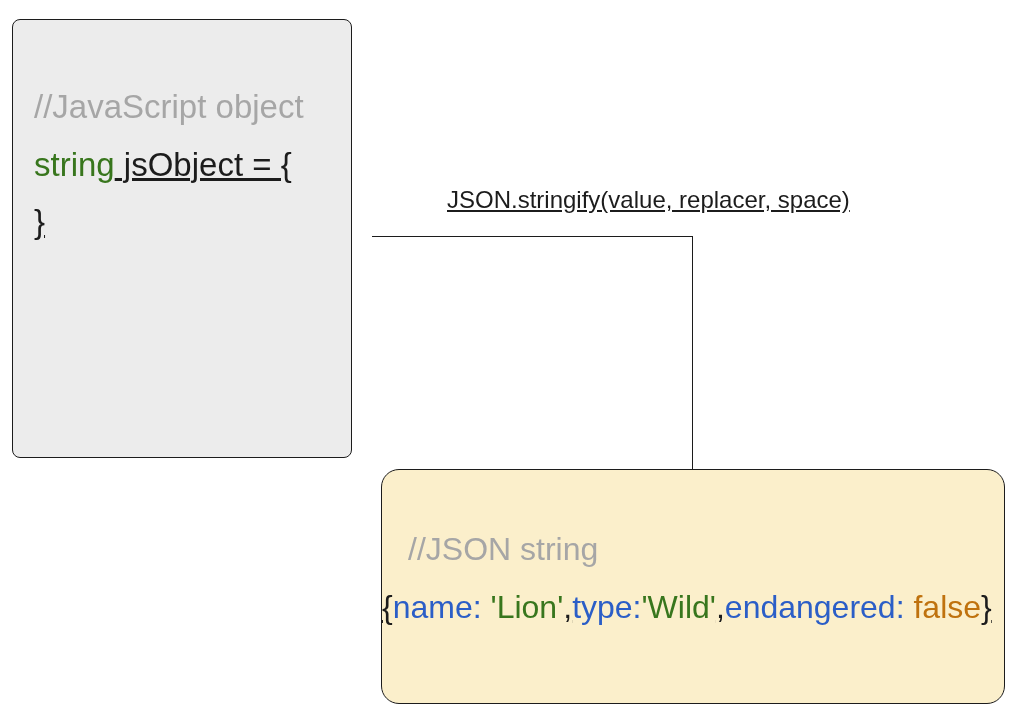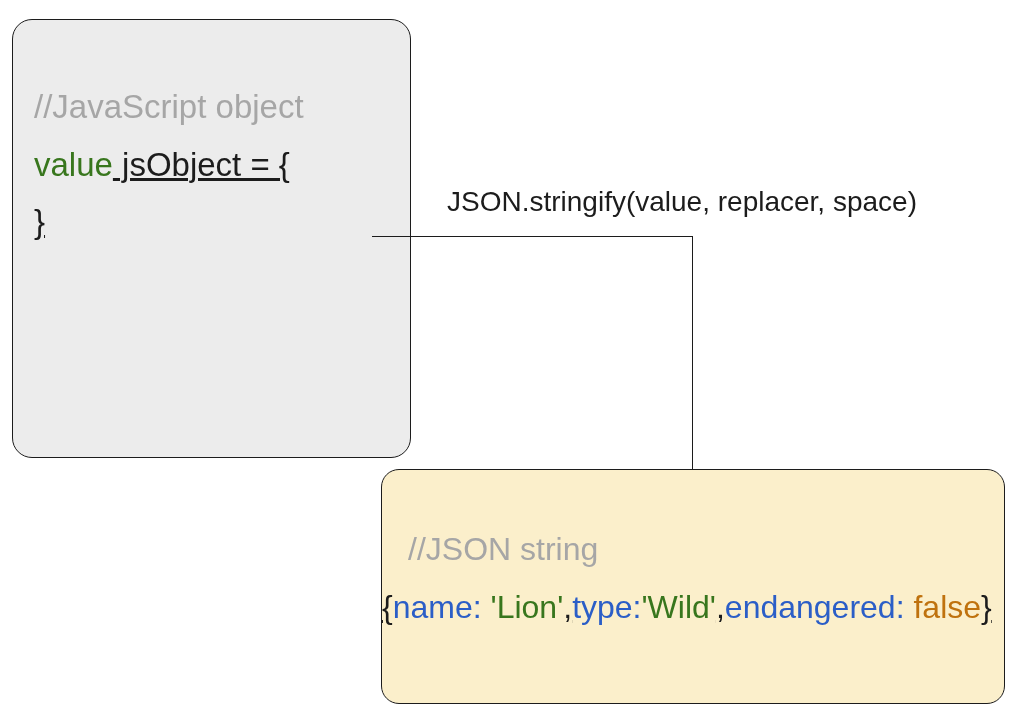--- a/index.html
+++ b/index.html
@@ -11,22 +11,22 @@
     font-family: "Liberation Sans", sans-serif;
     overflow: hidden;
   }
   .box {
     position: absolute;
     box-sizing: border-box;
     border: 1.6px solid var(--border);
   }
   #js-box {
     left: 12px; top: 19px;
-    width: 399px; height: 439px;
-    border-radius: 20px;
+    width: 340px; height: 439px;
+    border-radius: 8px;
     background: var(--js_box_bg);
     padding: 58px 8px 0 21px;
     font-size: 33px;
   }
   #json-box {
     left: 381px; top: 469px;
     width: 624px; height: 235px;
     border-radius: 18px;
     background: var(--json_box_bg);
     padding: 51px 4px 0 0;
@@ -52,34 +52,35 @@
   }
   .connector-v {
     position: absolute;
     left: 691.5px; top: 236px;
     width: 0; height: 233px;
     border-left: 1.7px solid var(--border);
   }
   .stringify-label {
     position: absolute;
     left: 447px; top: 186px;
-    font-size: 28px;
+    font-size: 24px;
     color: var(--ink);
     white-space: pre;
+    text-decoration: underline;
   }
 </style>
 </head>
 <body>
 
 <div class="canvas">
 
   <div class="box" id="js-box">
     <div id="js-code">
         <div class="code-line"><span class="tok-comment">//JavaScript object</span></div>
-        <div class="code-line"><span class="tok-green">value</span><span class="tok-ink"> jsObject = {</span></div>
+        <div class="code-line"><span class="tok-green">string</span><span class="tok-ink"> jsObject = {</span></div>
         <div class="code-line"><span class="tok-ink">}</span></div>
       </div>
   </div>
 
   <div class="connector-h"></div>
   <div class="connector-v"></div>
 
   <div class="stringify-label">JSON.stringify(value, replacer, space)</div>
 
   <div class="box" id="json-box">

